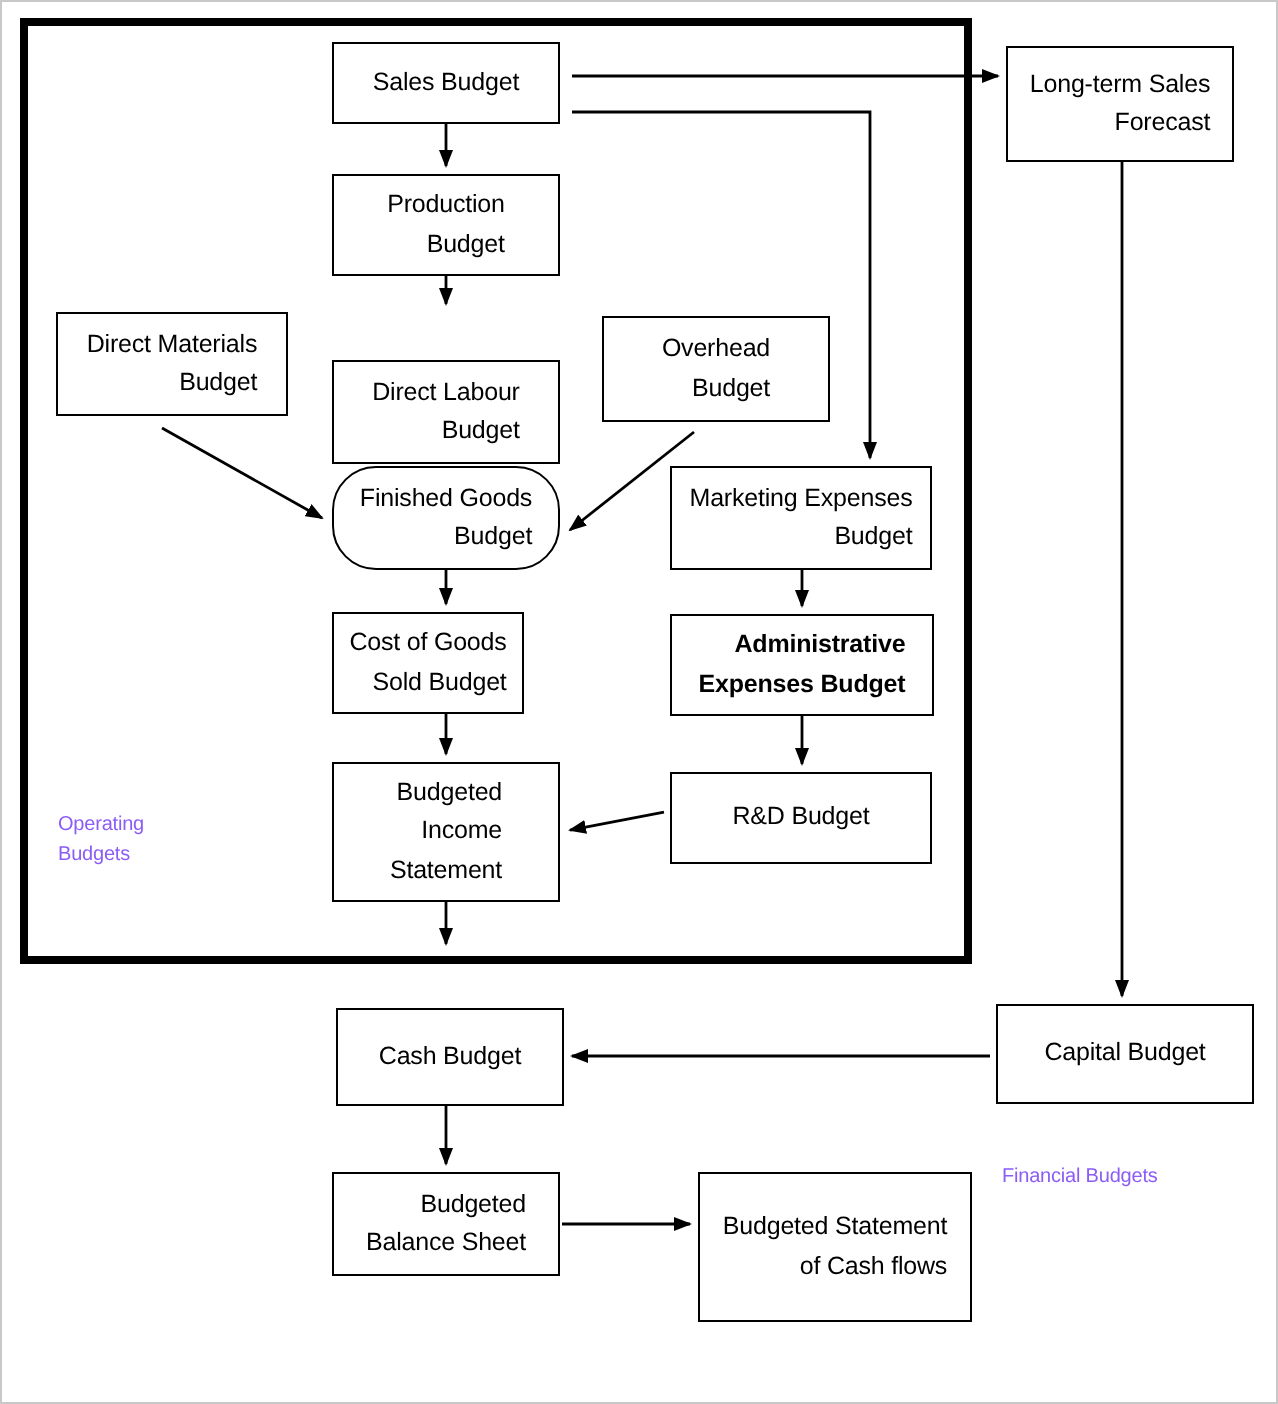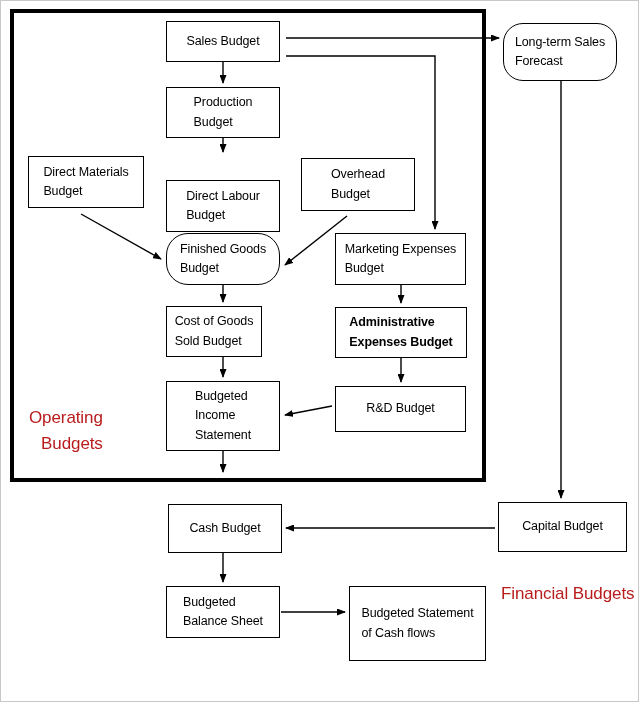--- a/index.html
+++ b/index.html
@@ -24,39 +24,39 @@
     background: transparent;
   }
   .node {
     position: absolute;
     border: 1.5px solid #000000;
     box-sizing: border-box;
     background: #ffffff;
     display: flex;
     align-items: center;
     justify-content: center;
-    text-align: left;
+    text-align: right;
     font-size: 12.5px;
     line-height: 1.55;
     color: #000000;
     letter-spacing: -0.1px;
     padding: 2px 4px;
     z-index: 3;
   }
   .node-label {
     display: block;
     white-space: pre-line;
   }
   .section-label {
     position: absolute;
-    font-size: 17px;
-    color: #b91c1c;
+    font-size: 10px;
+    color: #8b5cf6;
     line-height: 1.5;
     white-space: pre-line;
-    text-align: right;
+    text-align: left;
     z-index: 4;
     letter-spacing: -0.1px;
   }
   svg.edges {
     position: absolute;
     left: 0;
     top: 0;
     width: 639px;
     height: 702px;
     z-index: 2;
@@ -134,21 +134,21 @@
 Expenses Budget</span>
       </div>
       <div class="node" style="left: 165px; top: 380px; width: 114px; height: 70px;">
         <span class="node-label">Budgeted
 Income
 Statement</span>
       </div>
       <div class="node" style="left: 334px; top: 385px; width: 131px; height: 46px;">
         <span class="node-label">R&amp;D Budget</span>
       </div>
-      <div class="node" style="left: 502px; top: 22px; width: 114px; height: 58px; border-radius: 20px;">
+      <div class="node" style="left: 502px; top: 22px; width: 114px; height: 58px;">
         <span class="node-label">Long-term Sales
 Forecast</span>
       </div>
       <div class="node" style="left: 167px; top: 503px; width: 114px; height: 49px;">
         <span class="node-label">Cash Budget</span>
       </div>
       <div class="node" style="left: 497px; top: 501px; width: 129px; height: 50px;">
         <span class="node-label">Capital Budget</span>
       </div>
       <div class="node" style="left: 165px; top: 585px; width: 114px; height: 52px;">

